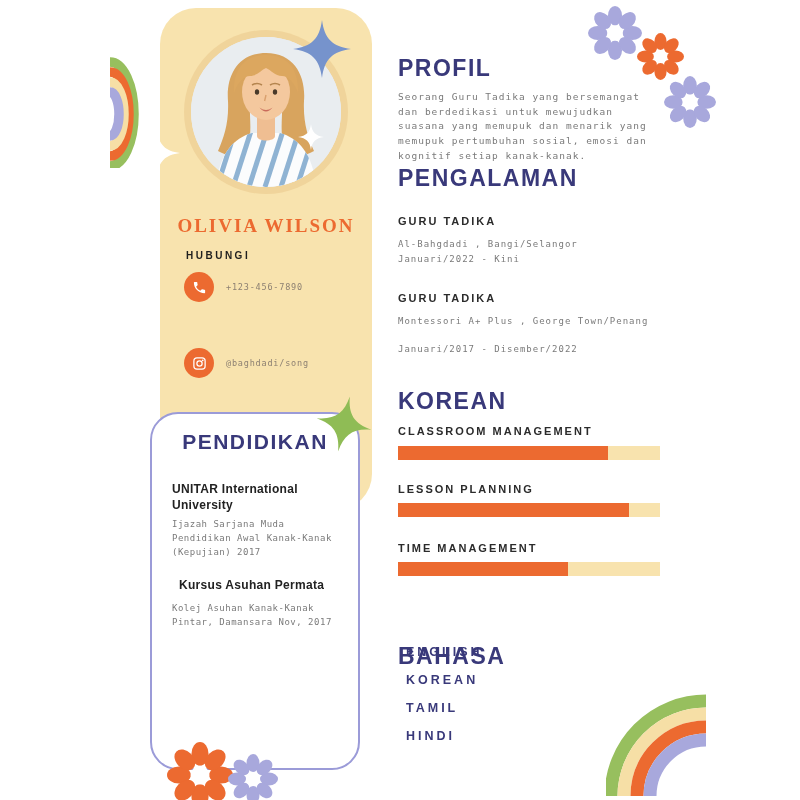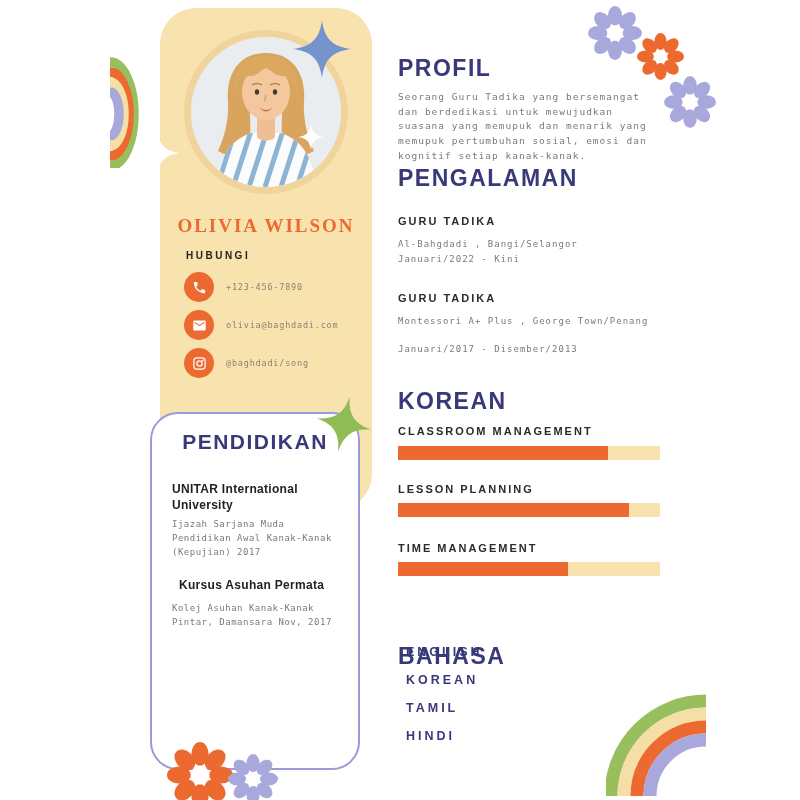--- a/index.html
+++ b/index.html
@@ -145,28 +145,20 @@
 
     <div class="contact-row" style="top:264px;">
       <span class="icon-circle">
         <svg viewBox="0 0 24 24" fill="#ffffff">
             <path d="M6.62 10.79c1.44 2.83 3.76 5.14 6.59 6.59l2.2-2.21c.27-.26.66-.35 1.01-.24 1.12.37 2.33.57 3.58.57.55 0 1 .45 1 1V20c0 .55-.45 1-1 1-9.39 0-17-7.61-17-17 0-.55.45-1 1-1h3.5c.55 0 1 .45 1 1 0 1.25.2 2.45.57 3.57.11.35.03.74-.25 1.02l-2.2 2.2z"></path>
           </svg>
       </span>
       <span class="contact-value">+123-456-7890</span>
     </div>
 
-    <div class="contact-row" style="top:302px;">
-      <span class="icon-circle">
-        <svg viewBox="0 0 24 24" fill="#ffffff">
-            <path d="M20 4H4c-1.1 0-1.99.9-1.99 2L2 18c0 1.1.9 2 2 2h16c1.1 0 2-.9 2-2V6c0-1.1-.9-2-2-2zm0 4l-8 5-8-5V6l8 5 8-5v2z"></path>
-          </svg>
-      </span>
-      <span class="contact-value">olivia@baghdadi.com</span>
-    </div>
 
     <div class="contact-row" style="top:340px;">
       <span class="icon-circle">
         <svg viewBox="0 0 24 24" fill="none">
           <rect x="3" y="3" width="18" height="18" rx="5" stroke="#ffffff" stroke-width="2"></rect>
           <circle cx="12" cy="12" r="4.2" stroke="#ffffff" stroke-width="2"></circle>
           <circle cx="17.2" cy="6.8" r="1.4" fill="#ffffff"></circle>
         </svg>
       </span>
       <span class="contact-value">@baghdadi/song</span>
@@ -186,21 +178,21 @@
     <div class="body-text" style="top:90px;">Seorang Guru Tadika yang bersemangat dan berdedikasi untuk mewujudkan suasana yang memupuk dan menarik yang memupuk pertumbuhan sosial, emosi dan kognitif setiap kanak-kanak.</div>
 
     <div class="section-heading" style="top:165px;">PENGALAMAN</div>
 
     <div class="label-caps" style="top:215px;">GURU TADIKA</div>
     <div class="body-text" style="top:238px; font-size:9px;">Al-Bahgdadi , Bangi/Selangor</div>
     <div class="body-text" style="top:253px; font-size:9px;">Januari/2022 - Kini</div>
 
     <div class="label-caps" style="top:292px;">GURU TADIKA</div>
     <div class="body-text" style="top:315px; font-size:9px;">Montessori A+ Plus , George Town/Penang</div>
-    <div class="body-text" style="top:343px; font-size:9px;">Januari/2017 - Disember/2013</div>
+    <div class="body-text" style="top:343px; font-size:9px;">Januari/2017 - Disember/2022</div>
 
     <div class="section-heading" style="top:388px;">KOREAN</div>
 
     <div class="label-caps" style="top:425px;">CLASSROOM MANAGEMENT</div>
     <div class="skill-bar" style="top:446px;">
       <div class="skill-bar-fill" style="width: 80%;"></div>
     </div>
 
     <div class="label-caps" style="top:483px;">LESSON PLANNING</div>
     <div class="skill-bar" style="top:503px;">

